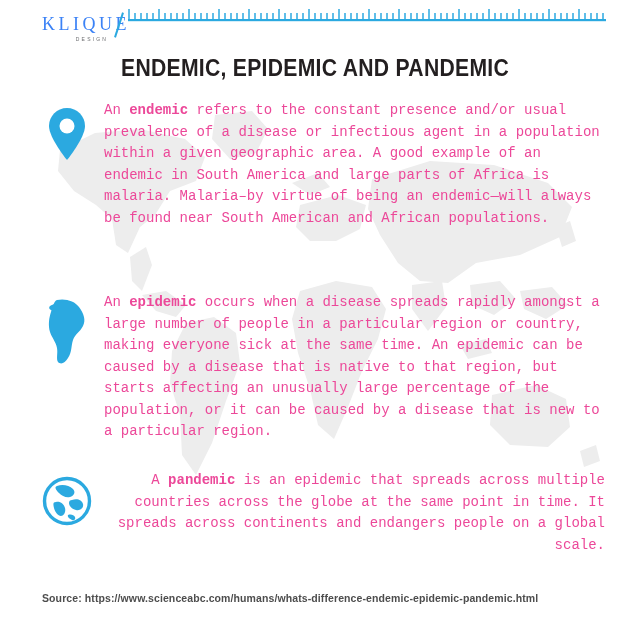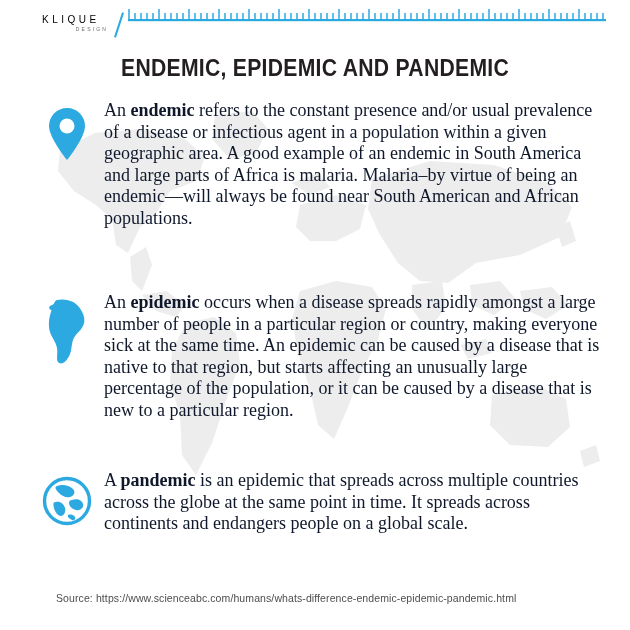--- a/index.html
+++ b/index.html
@@ -48,24 +48,24 @@
     height: 16px;
   }
   .brand {
     position: absolute;
     left: 42px;
     top: 14px;
     width: 90px;
     height: 26px;
   }
   .brand-name {
-    font-family: Liberation Sans, sans-serif;
-    font-size: 10px;
+    font-family: Liberation Serif, serif;
+    font-size: 18px;
     letter-spacing: 3.5px;
-    color: #000000;
+    color: #3b82f6;
     font-weight: 400;
   }
   .brand-sub {
     margin-top: 1px;
     font-family: "Liberation Sans", sans-serif;
     font-size: 5px;
     letter-spacing: 2.2px;
     color: #6d6e71;
     text-align: center;
     padding-left: 10px;
@@ -103,42 +103,43 @@
   }
   .block .icon {
     flex: 0 0 auto;
     width: 74px;
     display: flex;
     justify-content: center;
     padding-top: 6px;
   }
   .block .text {
     flex: 1 1 auto;
-    font-family: Liberation Serif, serif;
-    font-size: 18px;
+    font-family: Liberation Mono, monospace;
+    font-size: 14px;
     line-height: 21.5px;
-    color: #0f172a;
+    color: #ec4899;
   }
   .block .text b {
     font-weight: bold;
   }
 
   #block-endemic  { left: 30px; top: 100px;  width: 575px; }
   #block-epidemic { left: 30px; top: 292px;  width: 575px; }
-  #block-pandemic { left: 30px; top: 470px;  width: 575px; }
+  #block-pandemic { left: 30px; top: 470px;  width: 575px; text-align: right; }
 
   
   .source {
     position: absolute;
-    left: 56px;
+    left: 42px;
     top: 592px;
     font-family: "Liberation Sans", sans-serif;
     font-size: 10.5px;
     color: #4d4d4d;
     letter-spacing: 0.1px;
+    font-weight: bold;
   }
 </style>
 </head>
 <body>
 
 <div class="page">
 
   <svg class="worldmap" viewBox="0 0 630 470" xmlns="http://www.w3.org/2000/svg">
     <g fill="#ededed">
 

